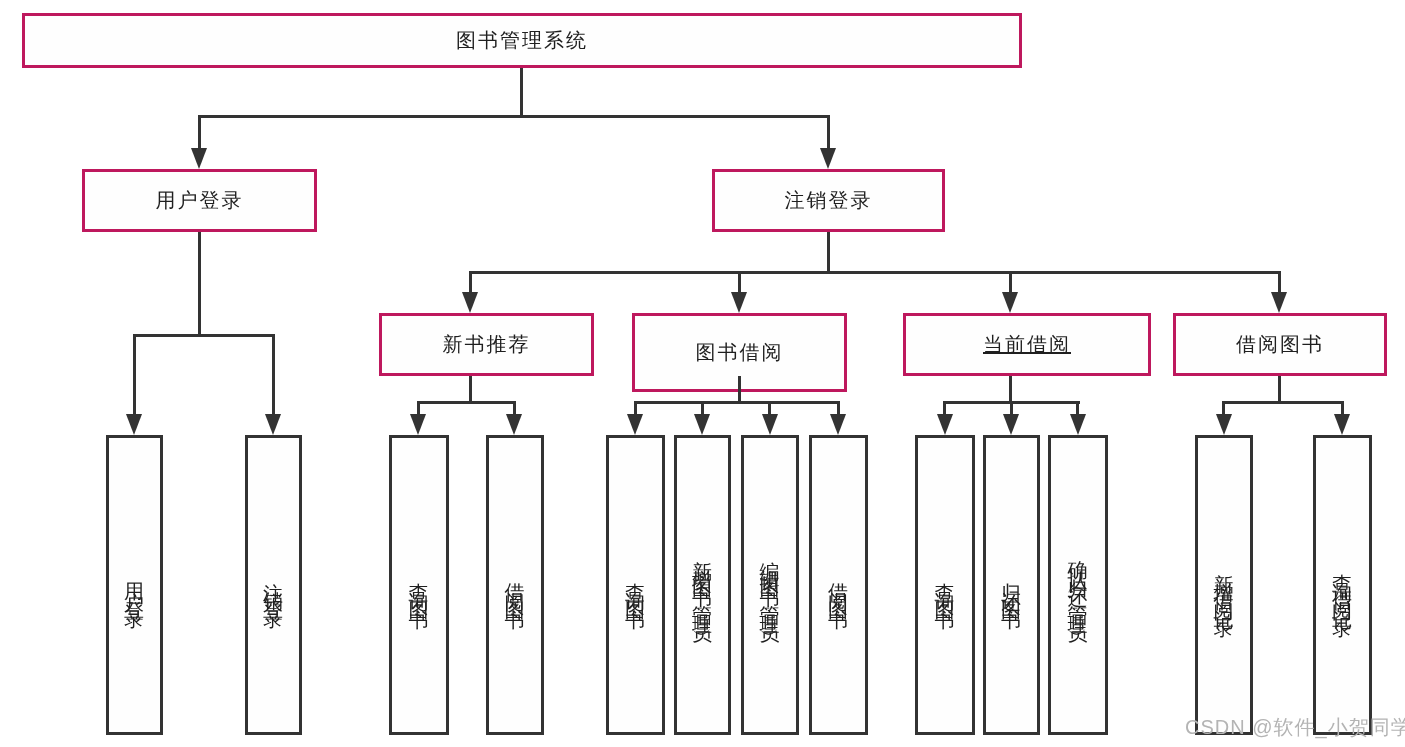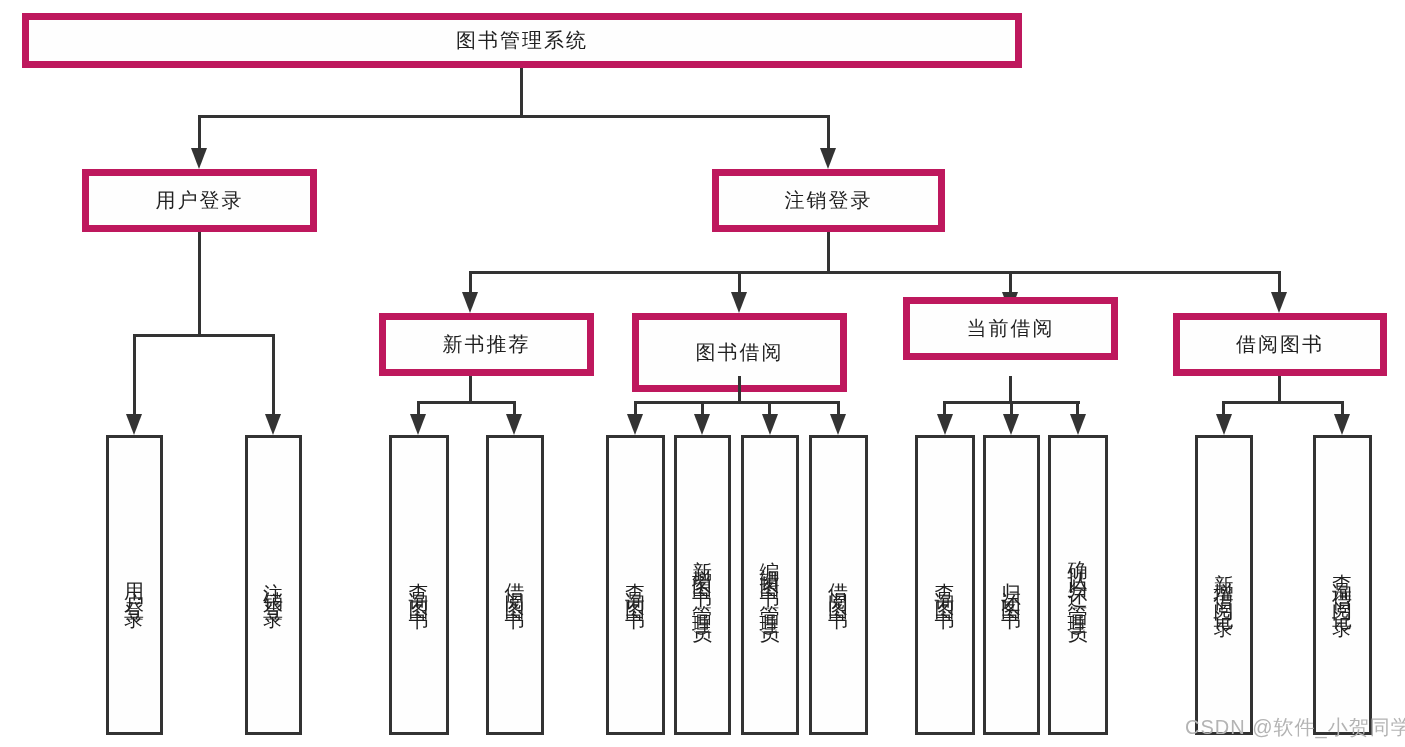--- a/index.html
+++ b/index.html
@@ -6,21 +6,21 @@
   #canvas{
     position:relative;
     width:1405px;height:747px;
     background:#ffffff;
     font-family:"Liberation Sans","DejaVu Sans",sans-serif;
     overflow:hidden;
   }
   .box{
     position:absolute;
     box-sizing:border-box;
-    border:7px solid #be185d;
+    border:3px solid #be185d;
     background:#fefefe;
     display:flex;align-items:center;justify-content:center;
     font-size:20px;letter-spacing:2px;color:#1f1f1f;
     white-space:nowrap;
   }
   .leaf{
     position:absolute;
     top:435px;height:300px;
     box-sizing:border-box;
     border:3px solid #333333;
@@ -80,21 +80,21 @@
   <div class="arrow" style="left:462px;top:292px;"></div>
   <div class="vline" style="left:738px;top:271px;height:24px;"></div>
   <div class="arrow" style="left:731px;top:292px;"></div>
   <div class="vline" style="left:1009px;top:271px;height:24px;"></div>
   <div class="arrow" style="left:1002px;top:292px;"></div>
   <div class="vline" style="left:1278px;top:271px;height:24px;"></div>
   <div class="arrow" style="left:1271px;top:292px;"></div>
 
   <div class="box" style="left:363px;top:313px;width:215px;height:63px;margin-left:16px;">新书推荐</div>
   <div class="box" style="left:632px;top:313px;width:215px;height:79px;">图书借阅</div>
-  <div class="box" style="left:903px;top:297px;width:215px;height:63px;">当前借阅</div>
+  <div class="box" style="left:903px;top:313px;width:248px;height:63px;text-decoration:underline;">当前借阅</div>
   <div class="box" style="left:1173px;top:313px;width:214px;height:63px;">借阅图书</div>
 
   <div class="vline" style="left:469px;top:376px;height:28px;"></div>
   <div class="hline" style="left:417px;top:401px;width:99px;"></div>
   <div class="vline" style="left:417px;top:401px;height:16px;"></div>
   <div class="arrow" style="left:410px;top:414px;"></div>
   <div class="vline" style="left:513px;top:401px;height:16px;"></div>
   <div class="arrow" style="left:506px;top:414px;"></div>
 
   <div class="vline" style="left:738px;top:376px;height:28px;"></div>

